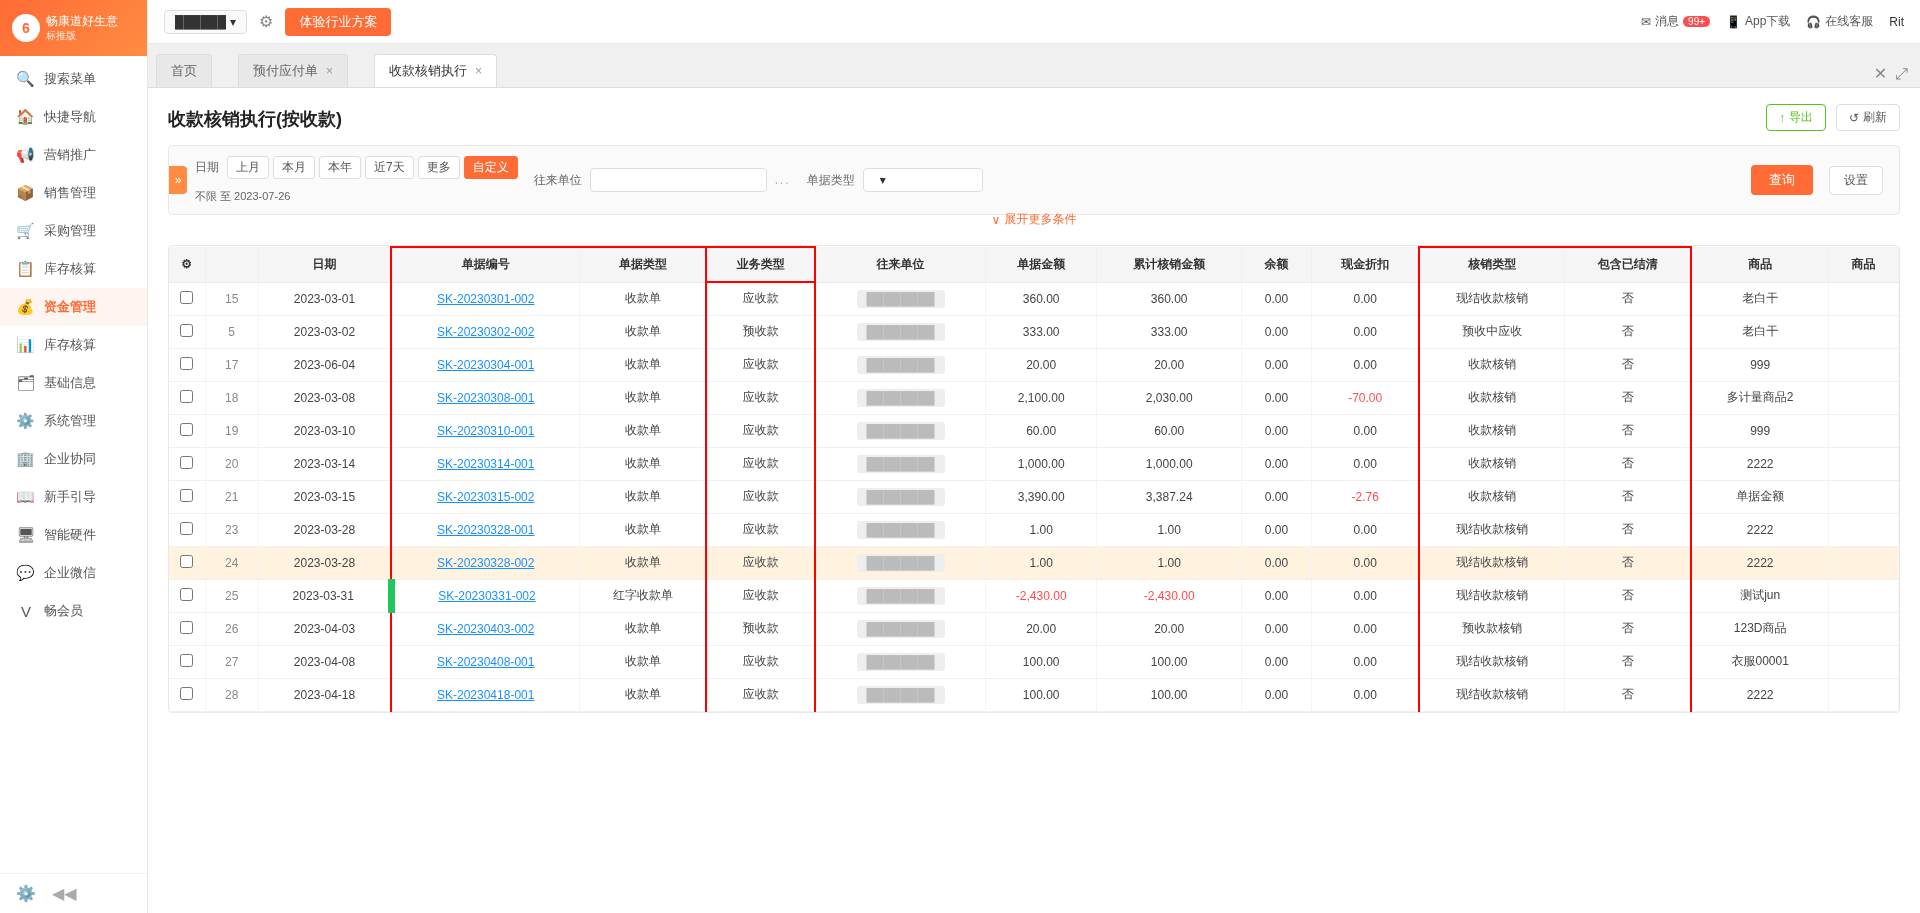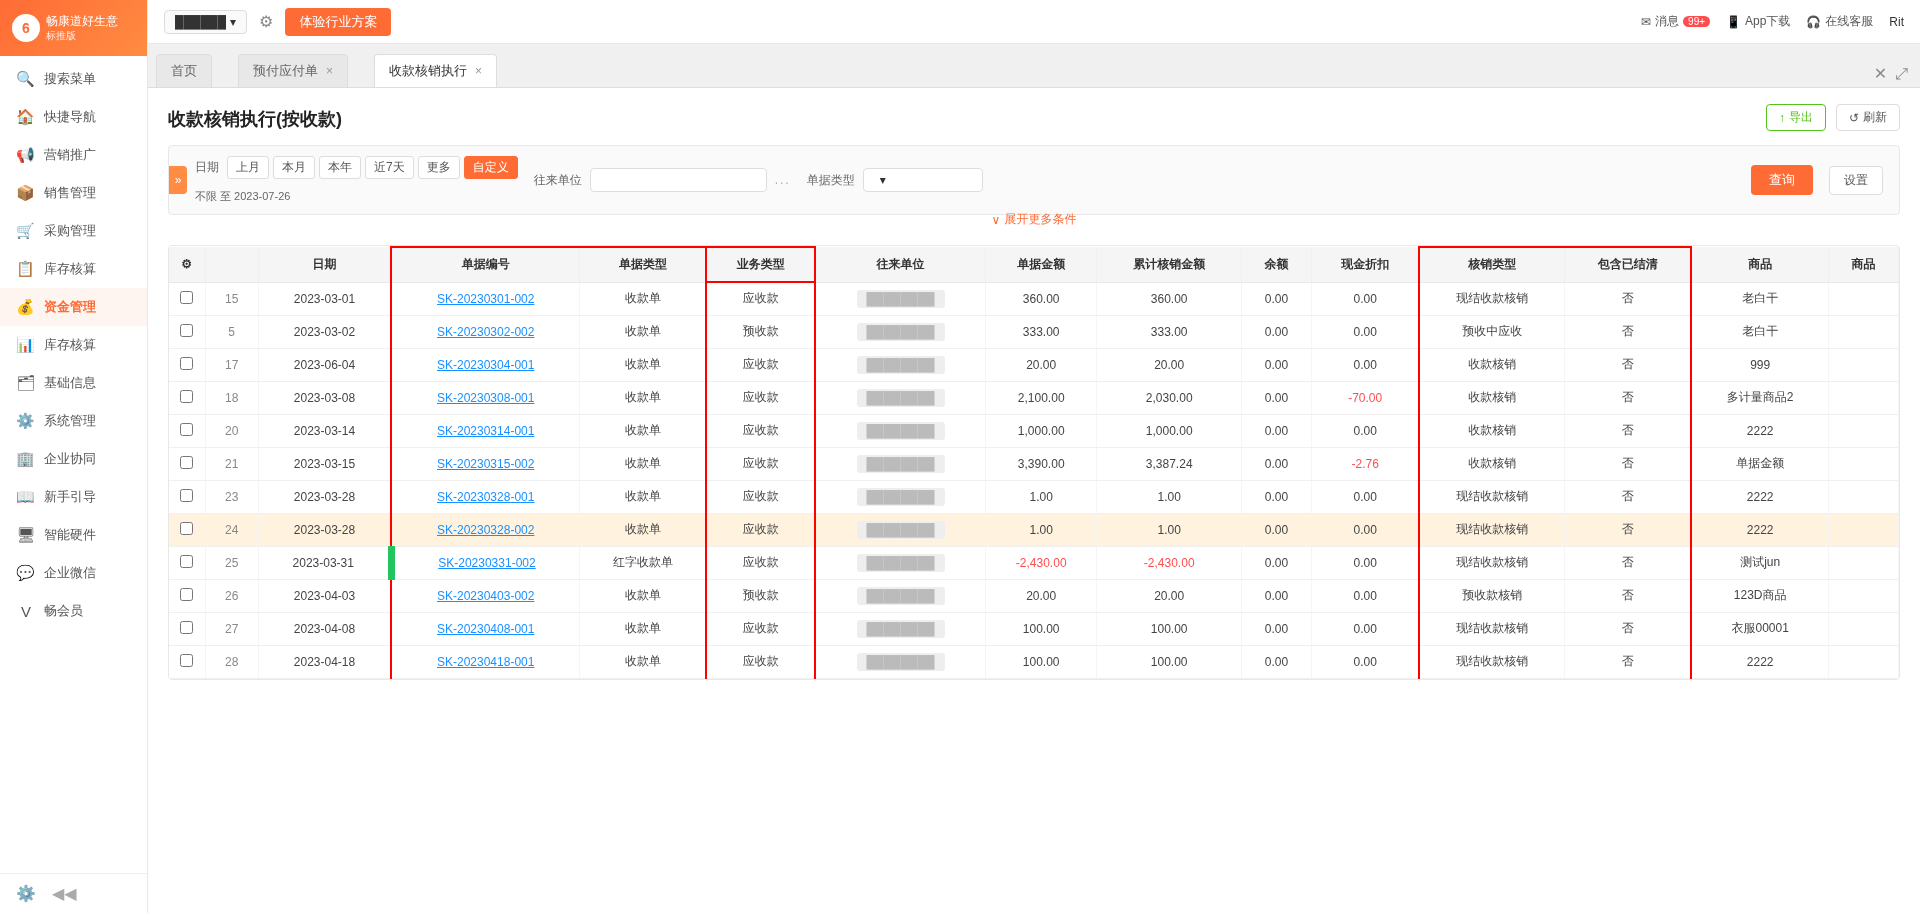--- a/index.html
+++ b/index.html
@@ -450,20 +450,37 @@
                 <td>2,030.00</td>
                 <td>0.00</td>
                 <td><span class="text-red">-70.00</span></td>
                 <td style="border-left: 2px solid red;">收款核销</td>
                 <td style="border-right: 2px solid red;">否</td>
                 <td>多计量商品2</td>
                 <td></td>
               </tr>
               <tr>
                 <td><input type="checkbox" style="cursor: pointer;"></td>
+                <td class="row-num-col">19</td>
+                <td>2023-03-10</td>
+                <td style="border-left: 2px solid red;"><span class="link-cell">SK-20230310-001</span></td>
+                <td style="border-right: 2px solid red;">收款单</td>
+                <td style="border-left: 2px solid red; border-right: 2px solid red;">应收款</td>
+                <td><span style="color:#bbb;background:#eee;padding:2px 10px;border-radius:3px;display:inline-block;">████████</span></td>
+                <td>60.00</td>
+                <td>60.00</td>
+                <td>0.00</td>
+                <td>0.00</td>
+                <td style="border-left: 2px solid red;">收款核销</td>
+                <td style="border-right: 2px solid red;">否</td>
+                <td>999</td>
+                <td></td>
+              </tr>
+              <tr>
+                <td><input type="checkbox" style="cursor: pointer;"></td>
                 <td class="row-num-col">20</td>
                 <td>2023-03-14</td>
                 <td style="border-left: 2px solid red;"><span class="link-cell">SK-20230314-001</span></td>
                 <td style="border-right: 2px solid red;">收款单</td>
                 <td style="border-left: 2px solid red; border-right: 2px solid red;">应收款</td>
                 <td><span style="color:#bbb;background:#eee;padding:2px 10px;border-radius:3px;display:inline-block;">████████</span></td>
                 <td>1,000.00</td>
                 <td>1,000.00</td>
                 <td>0.00</td>
                 <td>0.00</td>

